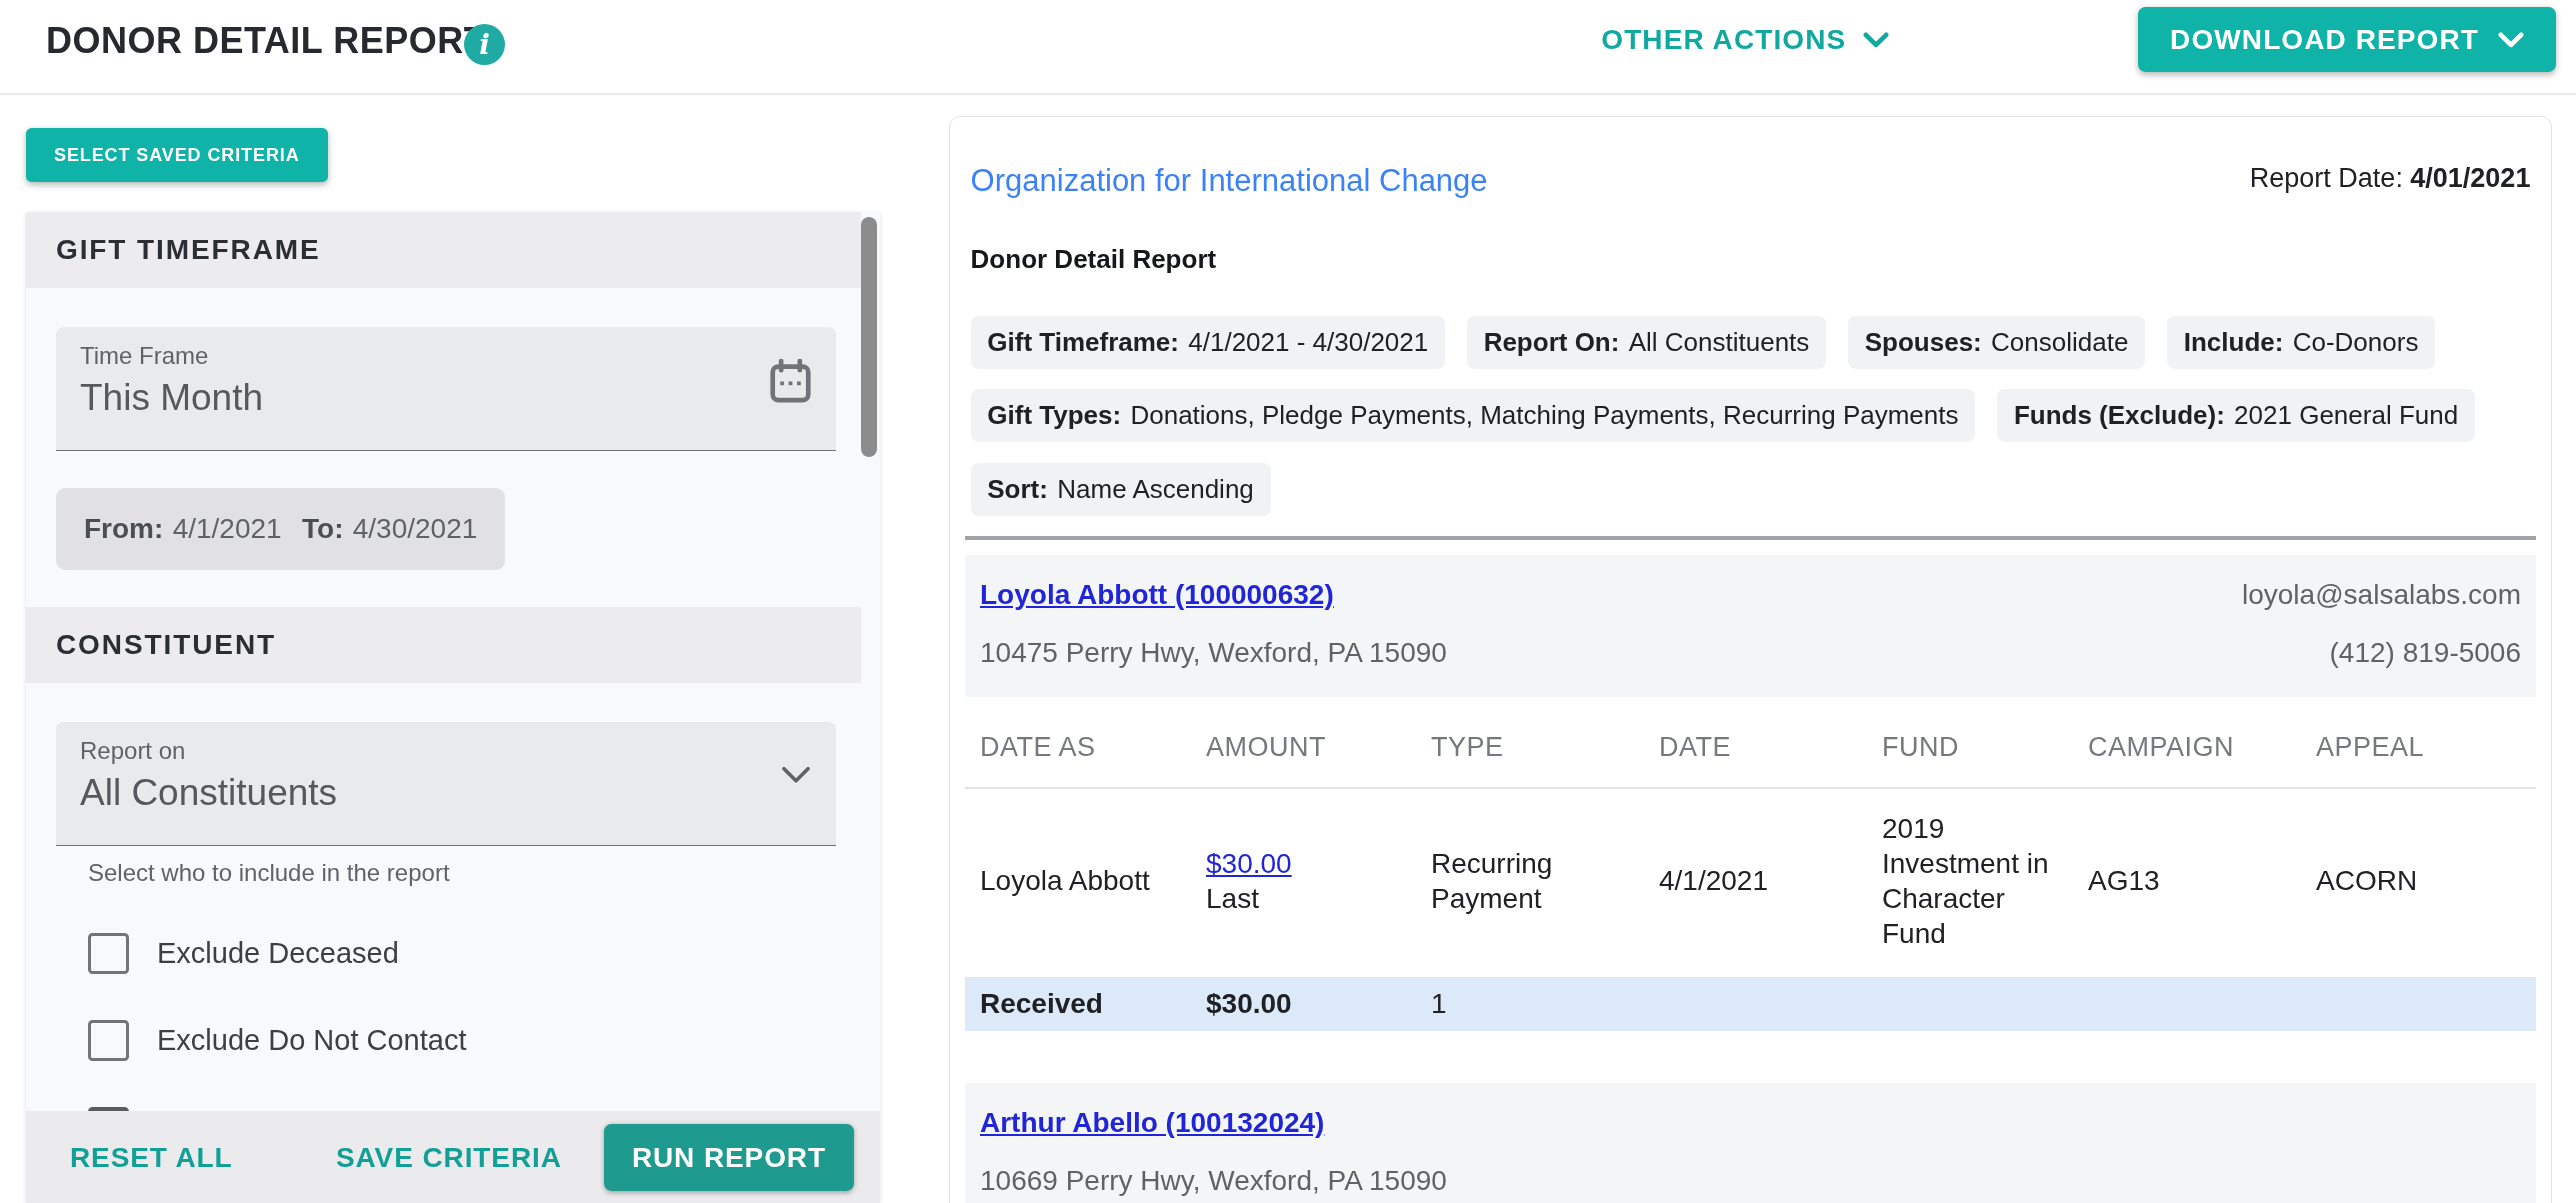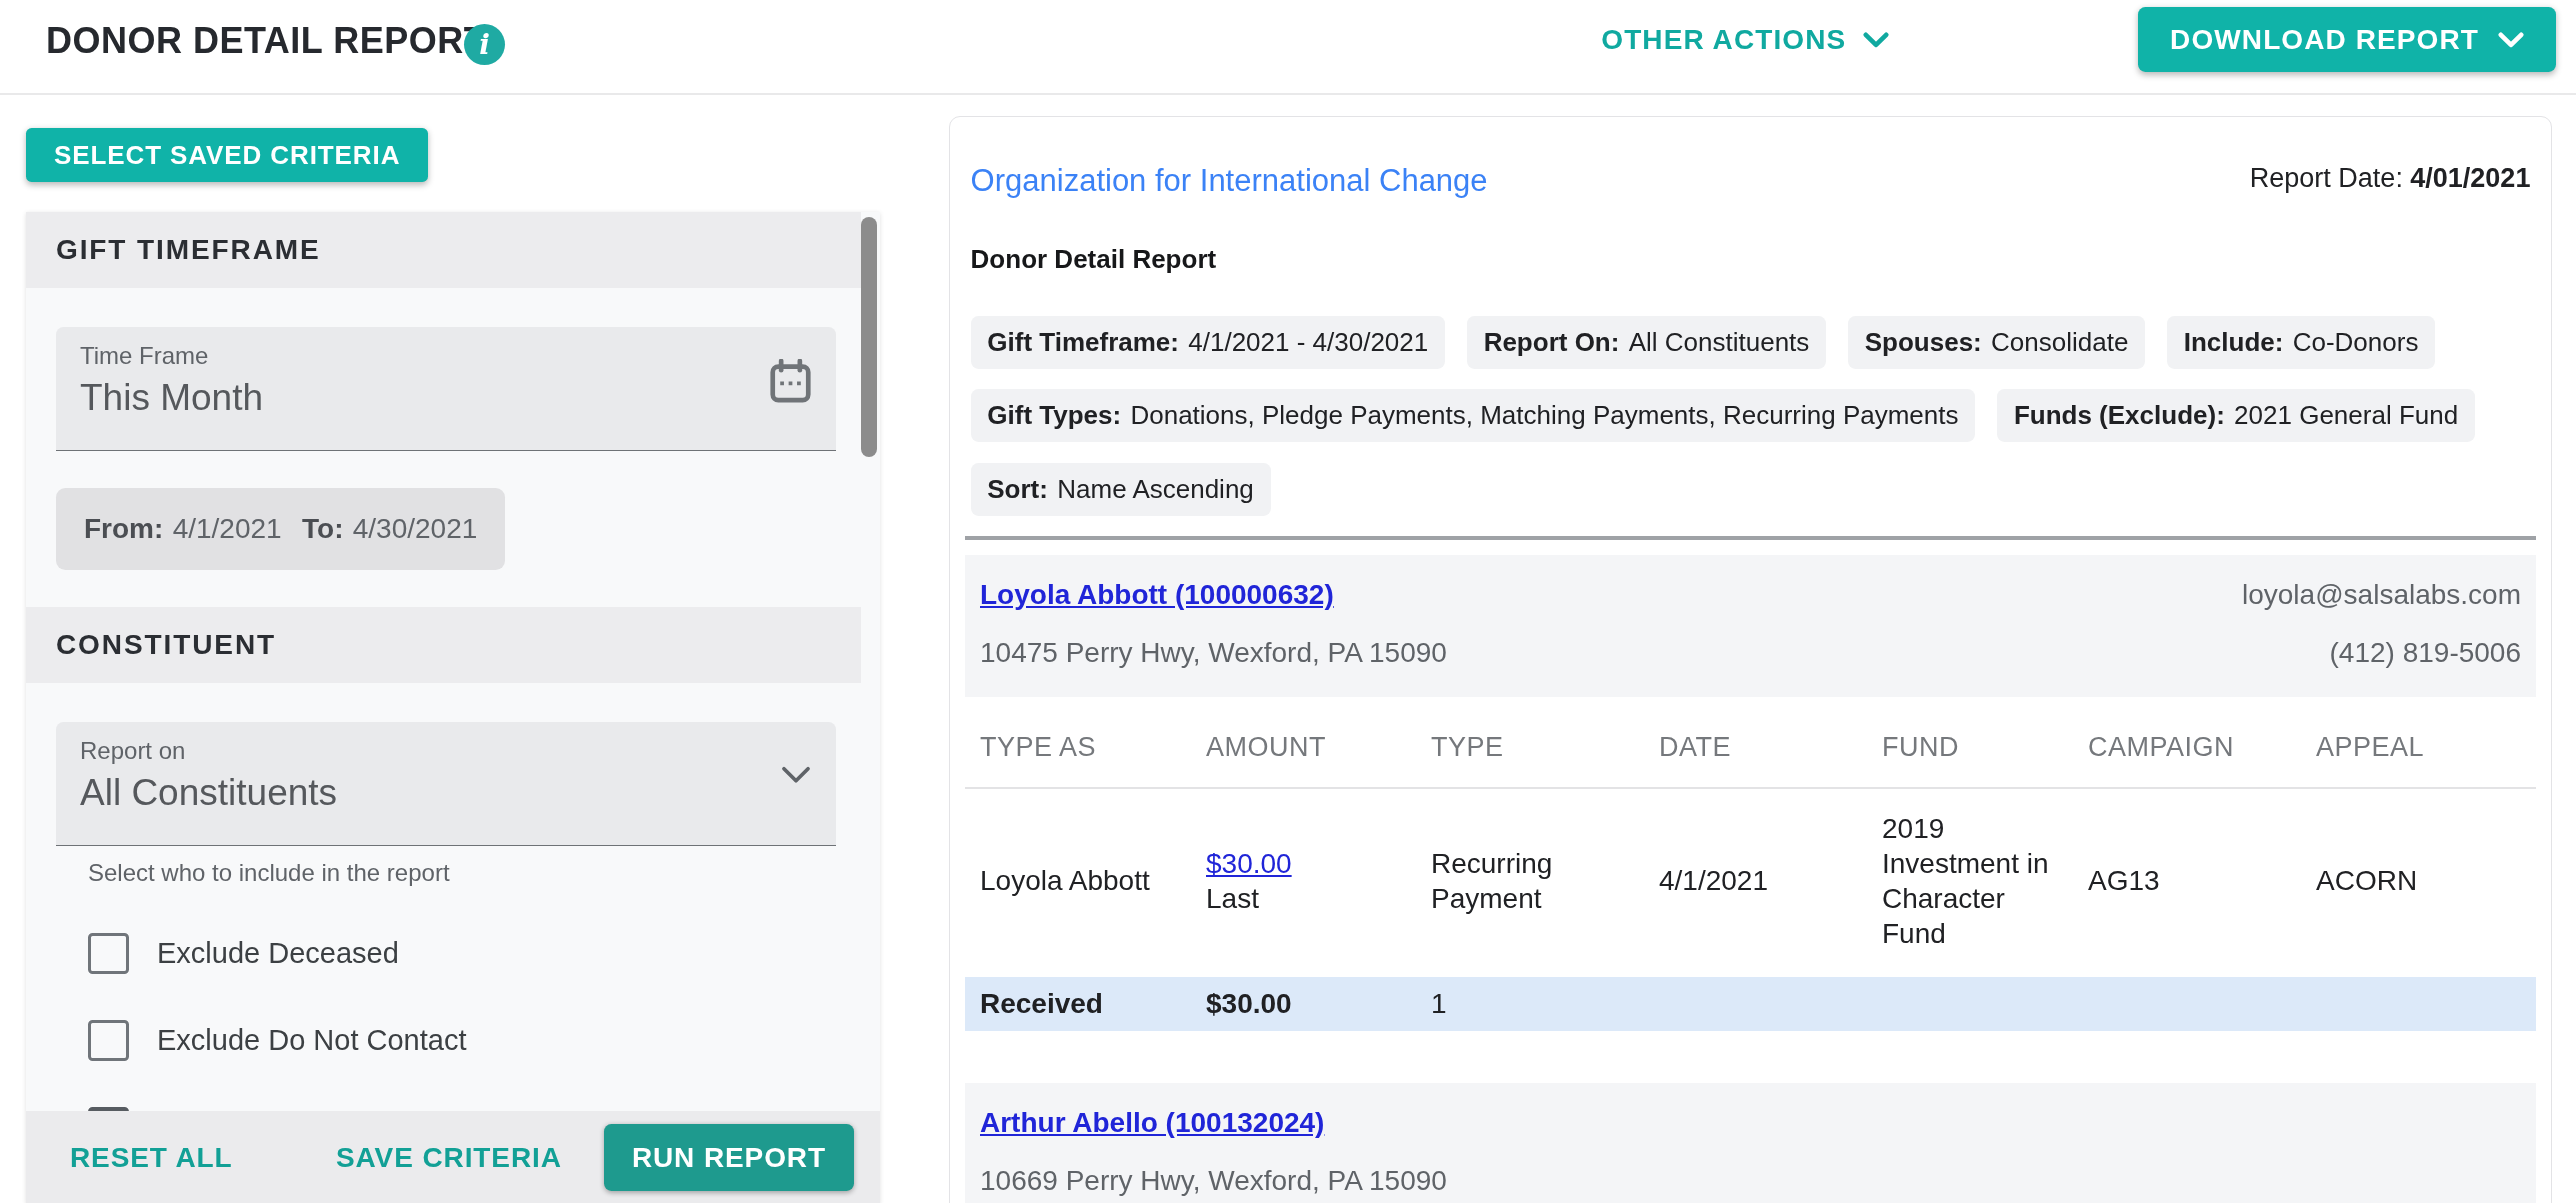--- a/index.html
+++ b/index.html
@@ -20,21 +20,21 @@
   .dl-btn { position:absolute; right:20.4px; top:7.4px; height:65px; padding:0 32px;
     background:#10B3A8; border:none; border-radius:7.4px; color:#fff; font-size:28px;
     font-weight:700; letter-spacing:1.1px; display:flex; align-items:center; gap:18.6px;
     font-family:"Liberation Sans", sans-serif; box-shadow:0 2.8px 6.5px rgba(0,0,0,.28); cursor:pointer; }
   .header-divider { position:absolute; left:0; top:93px; width:100%; height:1.9px; background:#e9e9ea; }
 
   .chev { display:inline-block; }
 
   
   .select-saved-btn { position:absolute; left:26px; top:128px; height:54px; padding:0 28px;
-    background:#10B3A8; border:none; border-radius:5.6px; color:#fff; font-size:26px;
+    background:#10B3A8; border:none; border-radius:5.6px; color:#fff; font-size:18px;
     font-weight:700; letter-spacing:0.9px; font-family:"Liberation Sans", sans-serif;
     box-shadow:0 2.8px 6.5px rgba(0,0,0,.28); cursor:pointer; }
   .panel { position:absolute; left:26px; top:212px; width:854px; height:992px;
     background:#f8f9fa; box-shadow:0 0.9px 4.6px rgba(0,0,0,.12); overflow:hidden; }
   .scroll-thumb { position:absolute; right:2.8px; top:4.6px; width:16px; height:240px;
     background:#8C8C8C; border-radius:8.4px; }
   .section-header { width:calc(100% - 18.6px); height:76px; background:#ececee;
     display:flex; align-items:center; padding-left:30px; font-size:28px; font-weight:700;
     letter-spacing:1.9px; color:#2b2e33; }
   .field { position:relative; margin:39px 0 0 30px; width:780px; height:124px;
@@ -223,21 +223,21 @@
         <a class="donor-link" href="#">Loyola Abbott (100000632)</a>
         <span class="donor-meta">loyola@salsalabs.com</span>
       </div>
       <div class="donor-line">
         <span class="donor-meta">10475 Perry Hwy, Wexford, PA 15090</span>
         <span class="donor-meta">(412) 819-5006</span>
       </div>
     </div>
 
     <div class="grid thead">
-      <div class="th">TYPE AS</div>
+      <div class="th">DATE AS</div>
       <div class="th">AMOUNT</div>
       <div class="th">TYPE</div>
       <div class="th">DATE</div>
       <div class="th">FUND</div>
       <div class="th">CAMPAIGN</div>
       <div class="th">APPEAL</div>
     </div>
     <div class="thead-divider"></div>
 
     <div class="grid trow">

